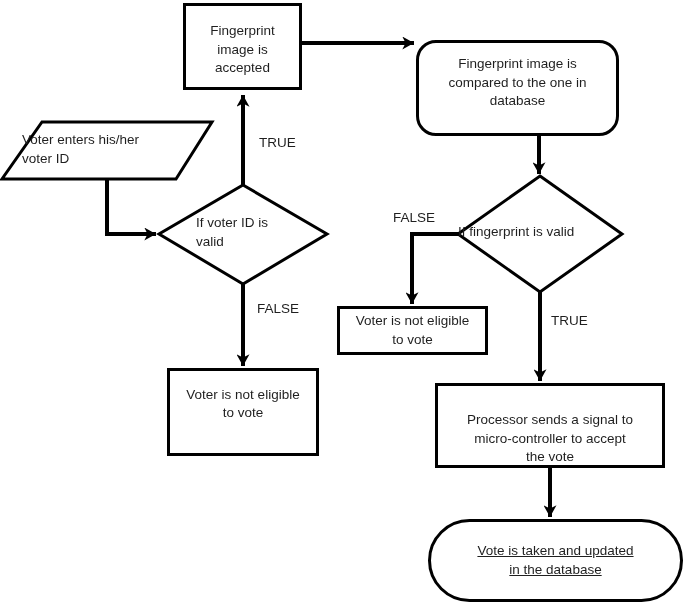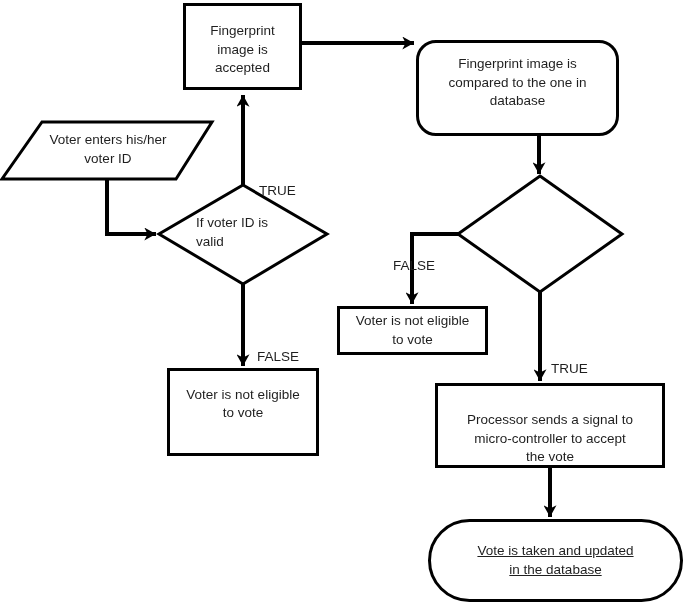--- a/index.html
+++ b/index.html
@@ -33,29 +33,28 @@
     font-size: 13.5px;
     line-height: 18.5px;
     white-space: pre-line;
     z-index: 2;
   }
   .shape-text {
     position: absolute;
     font-size: 13.5px;
     line-height: 18.5px;
     white-space: pre-line;
-    text-align: center;
+    text-align: left;
     z-index: 3;
   }
   .edge-label {
     position: absolute;
     font-size: 13.5px;
     line-height: 16px;
     z-index: 3;
-    margin-top: 48px;
   }
 
   #node-accepted        { left: 183px; top: 3px;   width: 119px; height: 87px; padding-top: 7px; }
   #node-compared        { left: 416px; top: 2px;   width: 203px; height: 96px; border-radius: 20px; padding-bottom: 10px; margin-top: 38px; }
   #node-noteligible-left  { left: 167px; top: 368px; width: 152px; height: 88px; padding-bottom: 16px; }
   #node-noteligible-right { left: 337px; top: 306px; width: 151px; height: 49px; }
   #node-processor       { left: 435px; top: 383px; width: 230px; height: 85px; padding-top: 27px; }
   #node-votetaken       { left: 428px; top: 519px; width: 255px; height: 83px; border-radius: 41.5px; text-decoration: underline; }
 
   #text-parallelogram   { left: 22px;  top: 131px; width: 172px; }
@@ -113,20 +112,21 @@
 
   <div class="node" id="node-votetaken">Vote is taken and updated
 in the database</div>
 
   <div class="shape-text" id="text-parallelogram">Voter enters his/her
 voter ID</div>
 
   <div class="shape-text" id="text-diamond1">If voter ID is
 valid</div>
 
+  <div class="shape-text" id="text-diamond2">If fingerprint is valid</div>
 
   <div class="edge-label" id="label-true1">TRUE</div>
 
   <div class="edge-label" id="label-false1">FALSE</div>
 
   <div class="edge-label" id="label-false2">FALSE</div>
 
   <div class="edge-label" id="label-true2">TRUE</div>
 
 </div>

